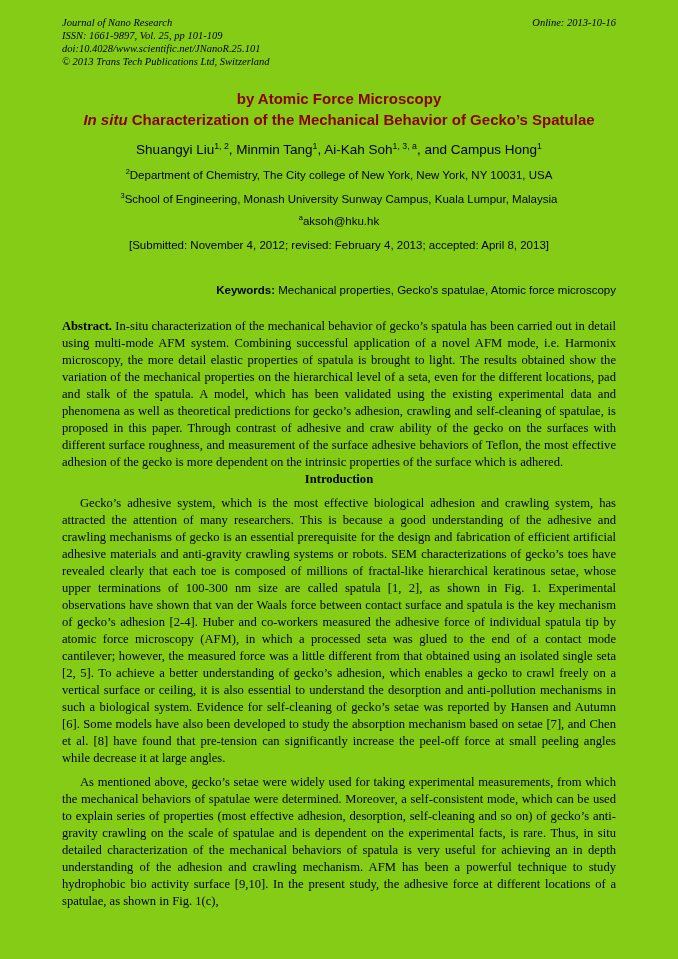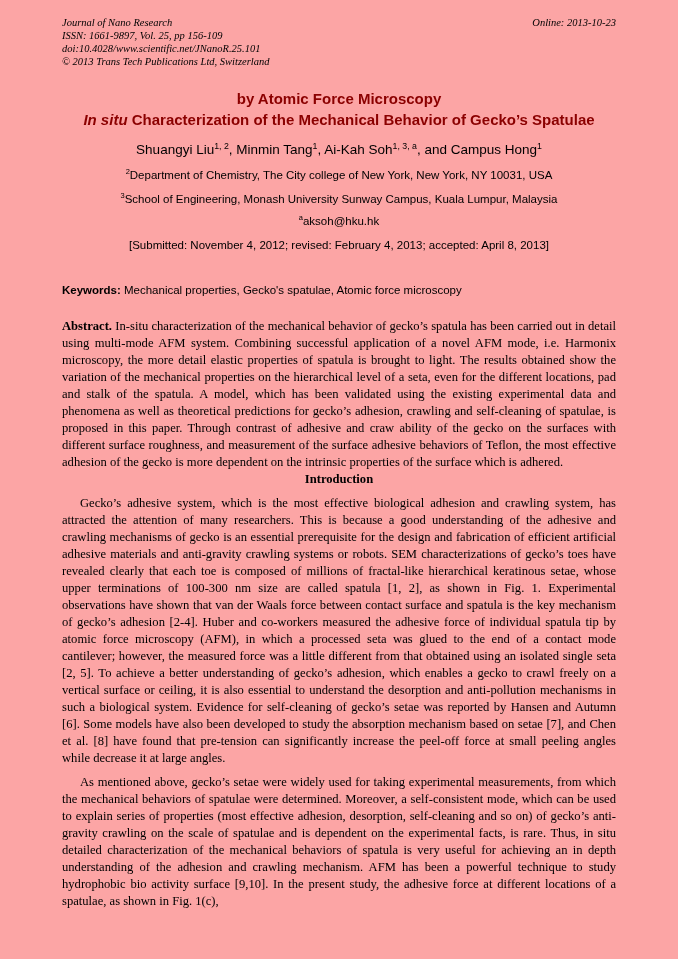--- a/index.html
+++ b/index.html
@@ -1,21 +1,21 @@
 <!DOCTYPE html>
 <html><head>
 <meta charset="utf-8">
 <style>
   * { margin: 0; padding: 0; box-sizing: border-box; }
   html, body { background: #ffffff; }
   .page {
     position: relative;
     width: 678px;
     height: 959px;
-    background: #fca5a5;
+    background: #84cc16;
     padding: 16px 62px 20px 62px;
     overflow: hidden;
     font-family: "Liberation Serif", serif;
     color: #000;
   }
   
   .header {
     display: flex;
     justify-content: space-between;
     align-items: flex-start;
@@ -59,21 +59,21 @@
   }
   .affil { margin-top: 9px; }
   .email-line { margin-top: 7px; }
   .submitted-line { margin-top: 9px; }
   
   .keywords {
     margin-top: 30px;
     font-family: "Liberation Sans", sans-serif;
     font-size: 11.5px;
     line-height: 15px;
-    text-align: left;
+    text-align: right;
   }
   .keywords .label { font-weight: bold; }
   
   .abstract {
     margin-top: 20px;
     font-size: 12.6px;
     line-height: 17px;
     text-align: justify;
   }
   .abstract .label { font-weight: bold; }
@@ -92,25 +92,25 @@
   }
 </style>
 </head>
 <body>
 
 <div class="page">
 
   <div class="header">
     <div class="header-left">
       <div>Journal of Nano Research</div>
-      <div>ISSN: 1661-9897, Vol. 25, pp 156-109</div>
+      <div>ISSN: 1661-9897, Vol. 25, pp 101-109</div>
       <div>doi:10.4028/www.scientific.net/JNanoR.25.101</div>
       <div>© 2013 Trans Tech Publications Ltd, Switzerland</div>
     </div>
-    <div class="header-right">Online: 2013-10-23</div>
+    <div class="header-right">Online: 2013-10-16</div>
   </div>
 
   <div class="title" style="color: rgb(139, 0, 0);">
     <div>by Atomic Force Microscopy</div>
     <div><em>In situ</em><span> Characterization of the Mechanical Behavior of Gecko’s Spatulae</span></div>
   </div>
 
   <div class="authors">
     <span><span>Shuangyi Liu</span><sup>1, 2</sup></span><span><span>, Minmin Tang</span><sup>1</sup></span><span><span>, Ai-Kah Soh</span><sup>1, 3, a</sup></span><span><span>, and Campus Hong</span><sup>1</sup></span>
   </div>

